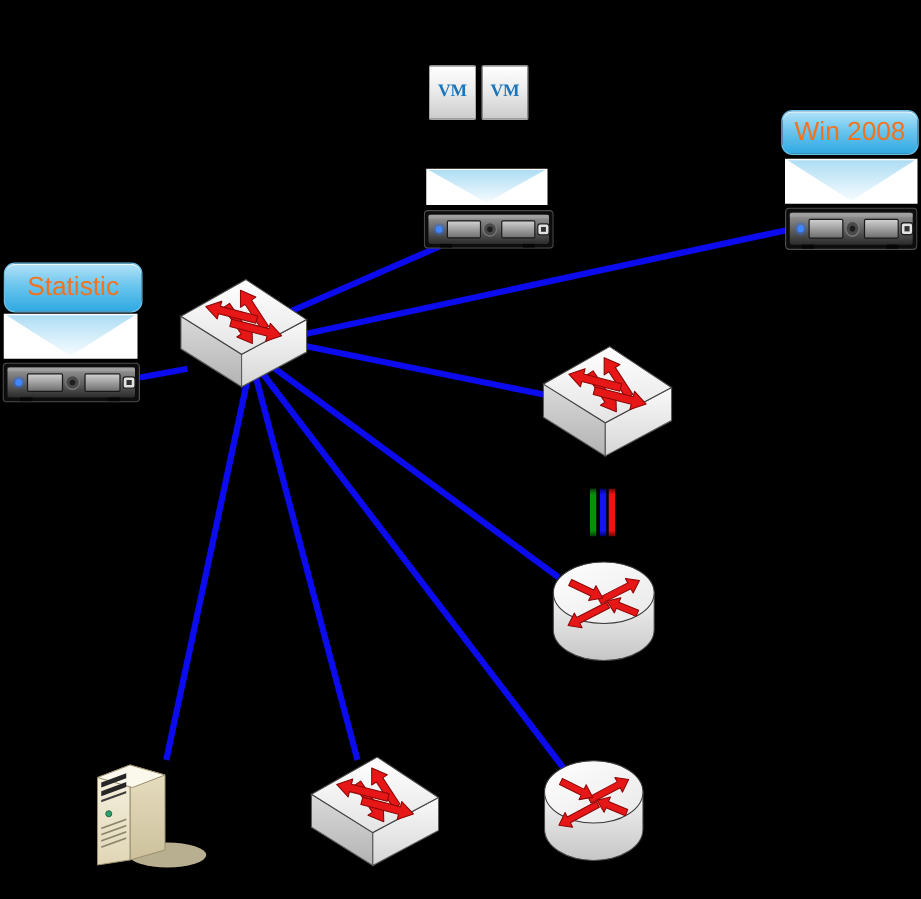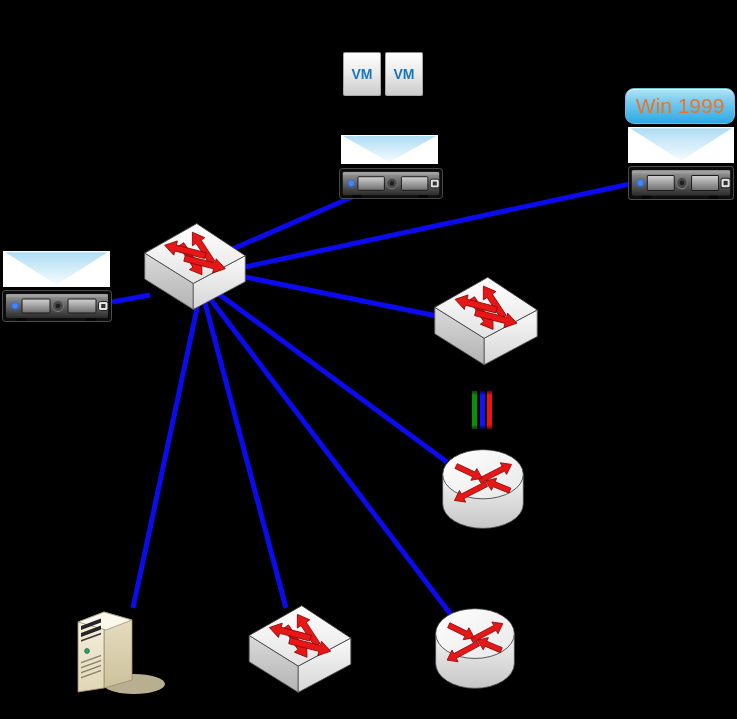--- a/index.html
+++ b/index.html
@@ -11,21 +11,21 @@
   .callout-label{position:absolute;display:flex;align-items:center;justify-content:center;
     color:#f1731f;border-radius:9px;border:1px solid #6cbde4;
     background:linear-gradient(180deg,#b3e2f8 0%,#6cc6ee 45%,#2fa9e2 100%);
     box-shadow:inset 0 1px 0 rgba(255,255,255,.75);}
   .fs21{font-size:21px;} .fs18{font-size:18px;}
   .pointer{position:absolute;background:#fff;}
   .pointer svg{display:block;width:100%;height:100%;}
   .vmbox{position:absolute;display:flex;align-items:center;justify-content:center;
     background:linear-gradient(180deg,#ffffff 0%,#ececec 45%,#cccccc 100%);
     border:1px solid #a8a8a8;border-top-color:#8f8f8f;border-radius:2px;
-    color:#1b75bb;font-weight:bold;font-size:14px;}
+    color:#1b75bb;font-weight:bold;font-size:14px;font-family:Liberation Serif, serif;}
 </style>
 </head>
 <body>
 
 <div class="stage">
 
   <svg width="0" height="0" class="abs" aria-hidden="true">
     <defs>
       <linearGradient id="gSwTop" x1="0" y1="0" x2="0" y2="1">
         <stop offset="0" stop-color="#ffffff"></stop>
@@ -161,32 +161,33 @@
     <svg viewBox="0 0 100 32" preserveAspectRatio="none">
         <polygon points="2,1 98,1 50,30" fill="url(#gTri)"></polygon>
       </svg>
   </div>
   <div class="node" style="left:339px;top:168px;width:104px;height:31px">
     <svg viewBox="0 0 110 32" preserveAspectRatio="none">
         <use href="#icon-server"></use>
       </svg>
   </div>
 
-  <div class="callout-label fs21" style="left:625px;top:88px;width:108px;height:34px">Win 1999</div>
+  <div class="callout-label fs21" style="left:625px;top:88px;width:108px;height:34px">Win 2008</div>
   <div class="pointer" style="left:628px;top:127px;width:106px;height:36px">
     <svg viewBox="0 0 100 32" preserveAspectRatio="none">
         <polygon points="2,1 98,1 50,30" fill="url(#gTri)"></polygon>
       </svg>
   </div>
   <div class="node" style="left:628px;top:166px;width:106px;height:34px">
     <svg viewBox="0 0 110 32" preserveAspectRatio="none">
         <use href="#icon-server"></use>
       </svg>
   </div>
 
+  <div class="callout-label fs21" style="left:3px;top:210px;width:109px;height:38px">Statistic</div>
   <div class="pointer" style="left:3px;top:251px;width:107px;height:36px">
     <svg viewBox="0 0 100 32" preserveAspectRatio="none">
         <polygon points="2,1 98,1 50,30" fill="url(#gTri)"></polygon>
       </svg>
   </div>
   <div class="node" style="left:2px;top:290px;width:110px;height:32px">
     <svg viewBox="0 0 110 32" preserveAspectRatio="none">
         <use href="#icon-server"></use>
       </svg>
   </div>

